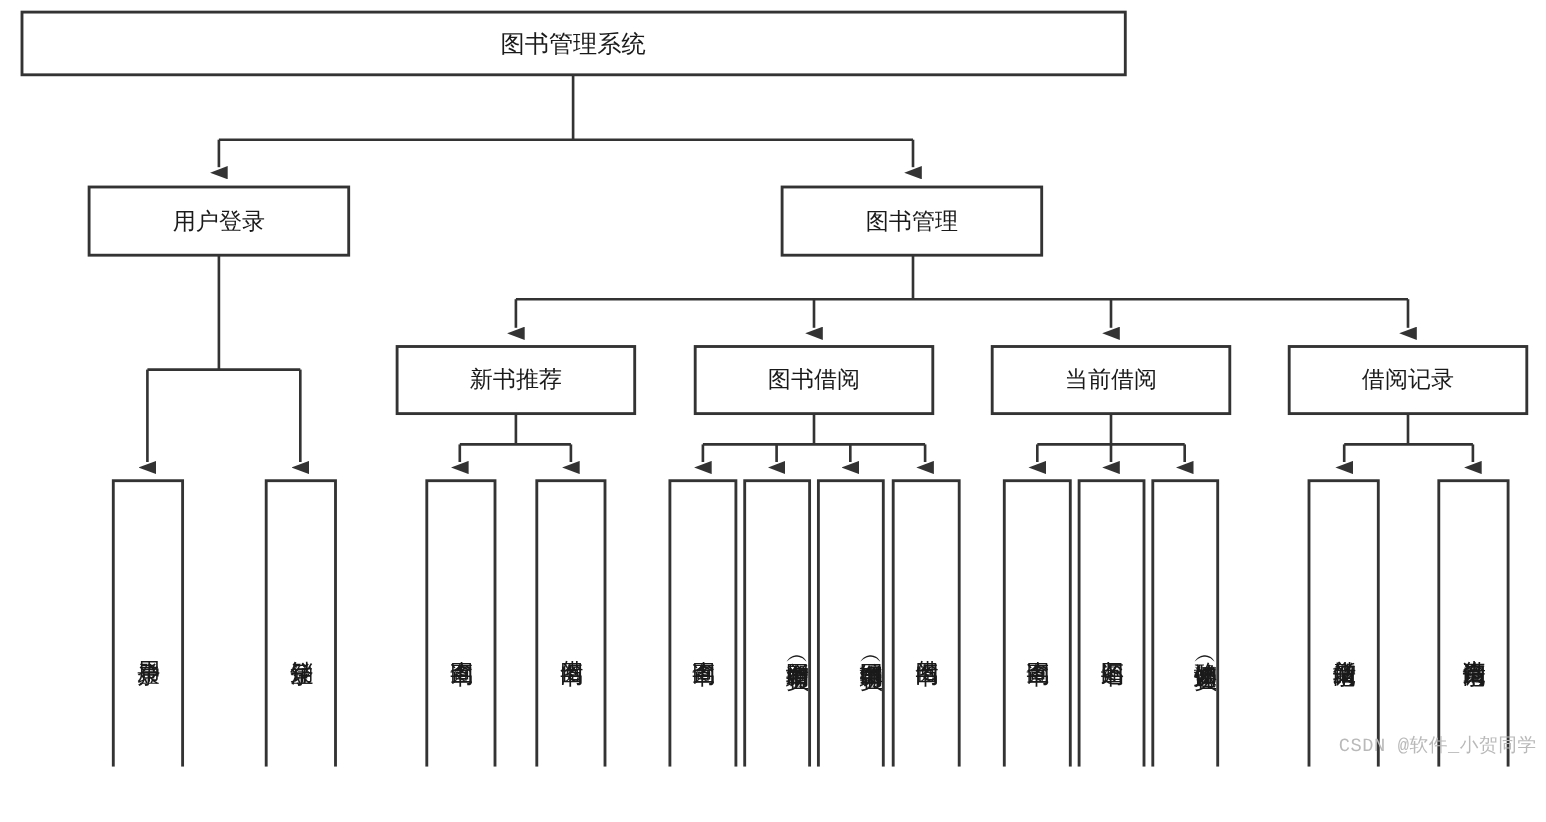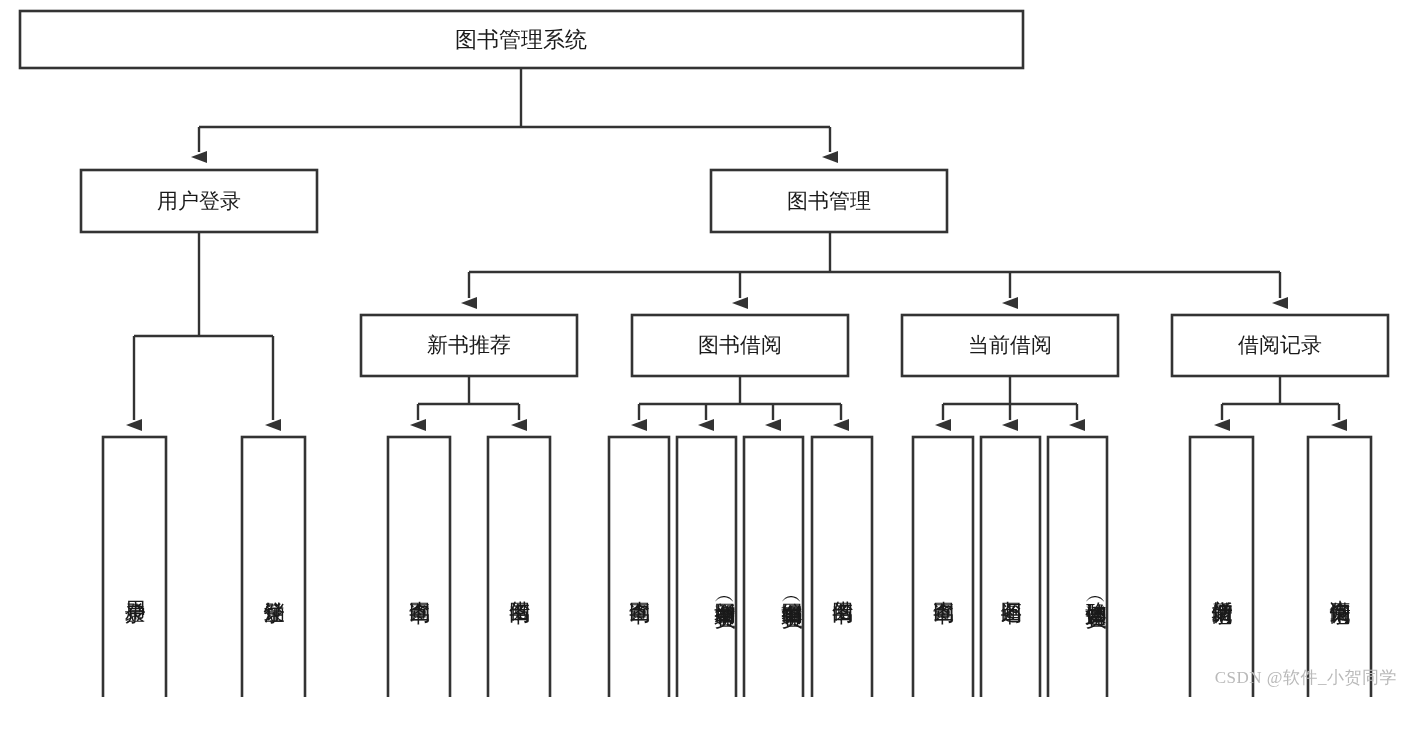--- a/index.html
+++ b/index.html
@@ -63,21 +63,21 @@
     color: #1a1a1a;
     letter-spacing: 1px;
     text-align: center;
     white-space: nowrap;
     pointer-events: none;
   }
   .watermark {
     position: absolute;
     right: 8px;
     bottom: 8px;
-    font-family: Liberation Serif, serif;
+    font-family: Liberation Mono, monospace;
     font-size: 17px;
     color: #b9b9b9;
     letter-spacing: 0.5px;
     white-space: nowrap;
   }
 </style>
 </head>
 <body>
 
 <div id="stage">

